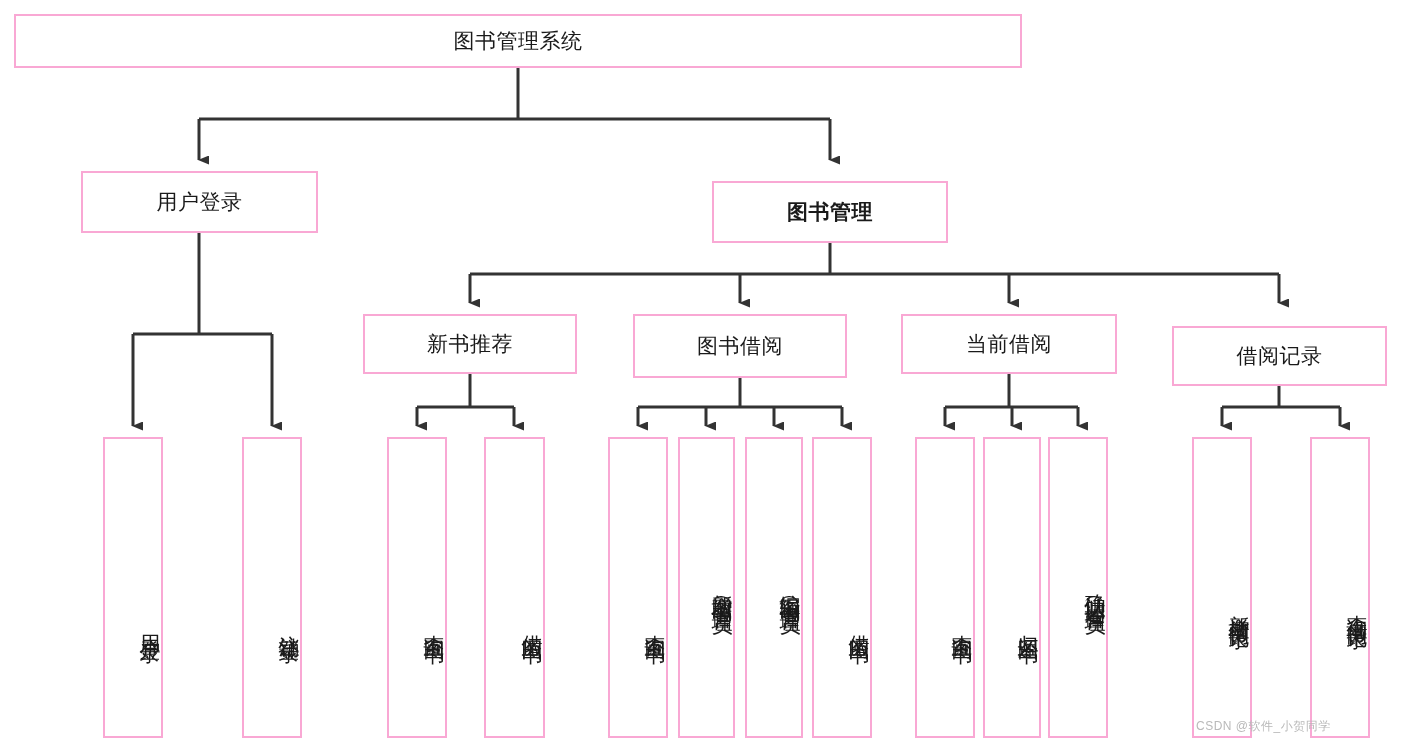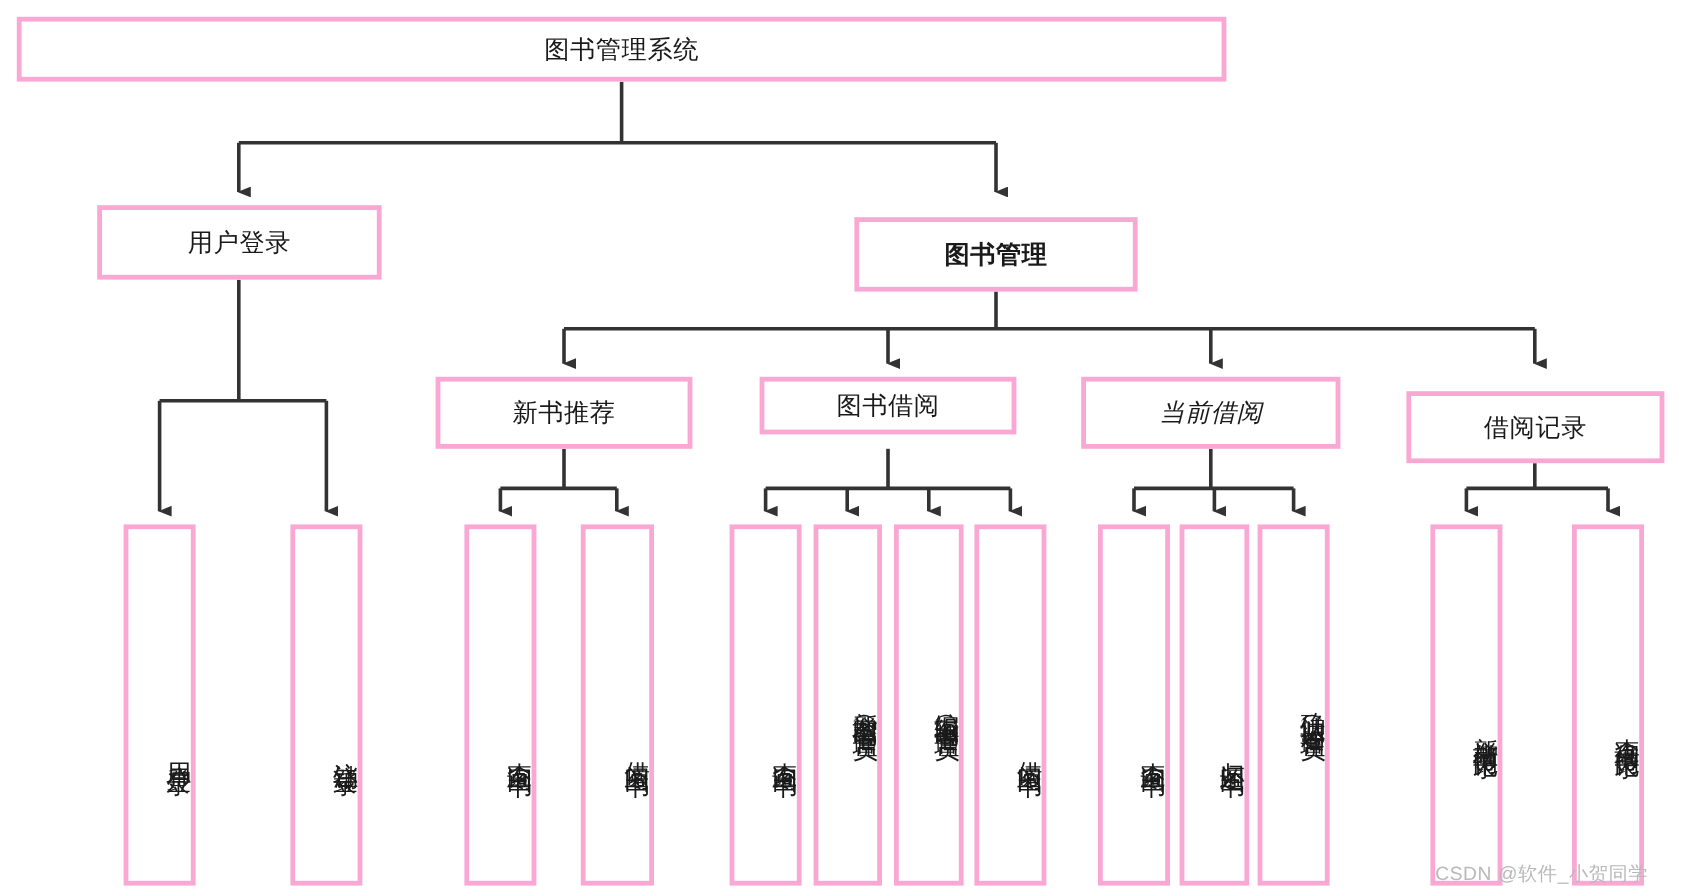--- a/index.html
+++ b/index.html
@@ -13,21 +13,21 @@
   #canvas {
     position: relative;
     width: 1405px;
     height: 747px;
     background: #ffffff;
     overflow: hidden;
   }
   .node {
     position: absolute;
     box-sizing: border-box;
-    border: 4px solid #f9a8d4;
+    border: 2px solid #f9a8d4;
     background: #ffffff;
     display: flex;
     align-items: center;
     justify-content: center;
     color: #1a1a1a;
   }
   .node.horiz {
     font-size: 21px;
     letter-spacing: 0.5px;
   }
@@ -57,21 +57,21 @@
   #edges {
     position: absolute;
     left: 0;
     top: 0;
     width: 1405px;
     height: 747px;
     pointer-events: none;
   }
   .watermark {
     position: absolute;
-    font-size: 16px;
+    font-size: 12px;
     color: #b9b9b9;
     white-space: nowrap;
     letter-spacing: 0.5px;
   }
 </style>
 </head>
 <body>
 
 <div id="canvas">
 
@@ -134,25 +134,25 @@
   </div>
 
   <div class="node horiz" style="left:712px;top:181px;width:236px;height:62px;font-weight:bold;">
     <span class="label">图书管理</span>
   </div>
 
   <div class="node horiz" style="left:363px;top:314px;width:214px;height:60px;justify-content:center;">
     <span class="label">新书推荐</span>
   </div>
 
-  <div class="node horiz" style="left:633px;top:314px;width:214px;height:48px;">
+  <div class="node horiz" style="left:633px;top:314px;width:214px;height:64px;">
     <span class="label">图书借阅</span>
   </div>
 
-  <div class="node horiz" style="left:901px;top:314px;width:216px;height:60px;font-style:italic;">
+  <div class="node horiz" style="left:901px;top:314px;width:216px;height:60px;">
     <span class="label">当前借阅</span>
   </div>
 
   <div class="node horiz" style="left:1172px;top:314px;width:215px;height:60px;margin-top:12px;">
     <span class="label">借阅记录</span>
   </div>
 
   <div class="node vert tall-pad" style="left:103px;top:437px;width:60px;height:301px;">
     <span class="label">用户登录</span>
   </div>

